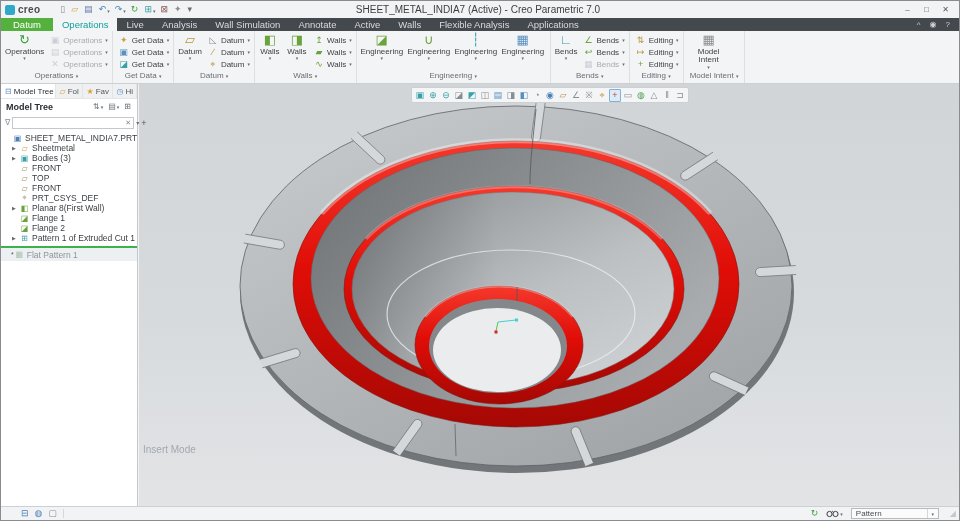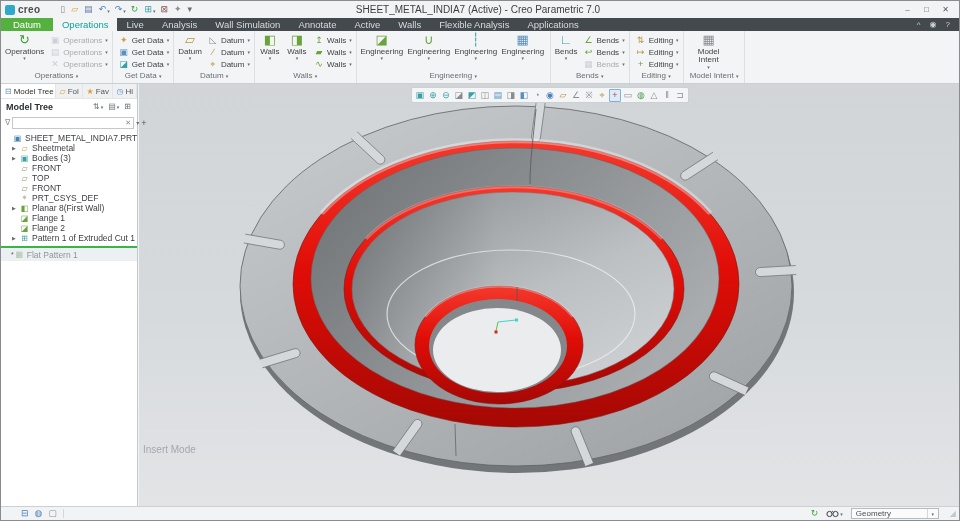--- a/index.html
+++ b/index.html
@@ -796,20 +796,20 @@
       <span class="sbi" style="color: rgb(61, 160, 63);">↻</span>
       <span class="finder">
         <svg width="13" height="9">
           <circle cx="3.5" cy="5" r="2.6" fill="none" stroke="#3c3f42" stroke-width="1"></circle>
           <circle cx="9.5" cy="5" r="2.6" fill="none" stroke="#3c3f42" stroke-width="1"></circle>
           <path d="M5.5 3.2 Q6.5 1.6 7.5 3.2" stroke="#3c3f42" fill="none" stroke-width="1"></path>
         </svg>
         <span class="fcaret">▾</span>
       </span>
       <span class="gselect">
-        <span>Geometry</span>
+        <span>Pattern</span>
         <span class="gselbtn">▾</span>
       </span>
       <span class="grip">◢</span>
     </div>
   </footer>
 
 </div>
 
 </body></html>

